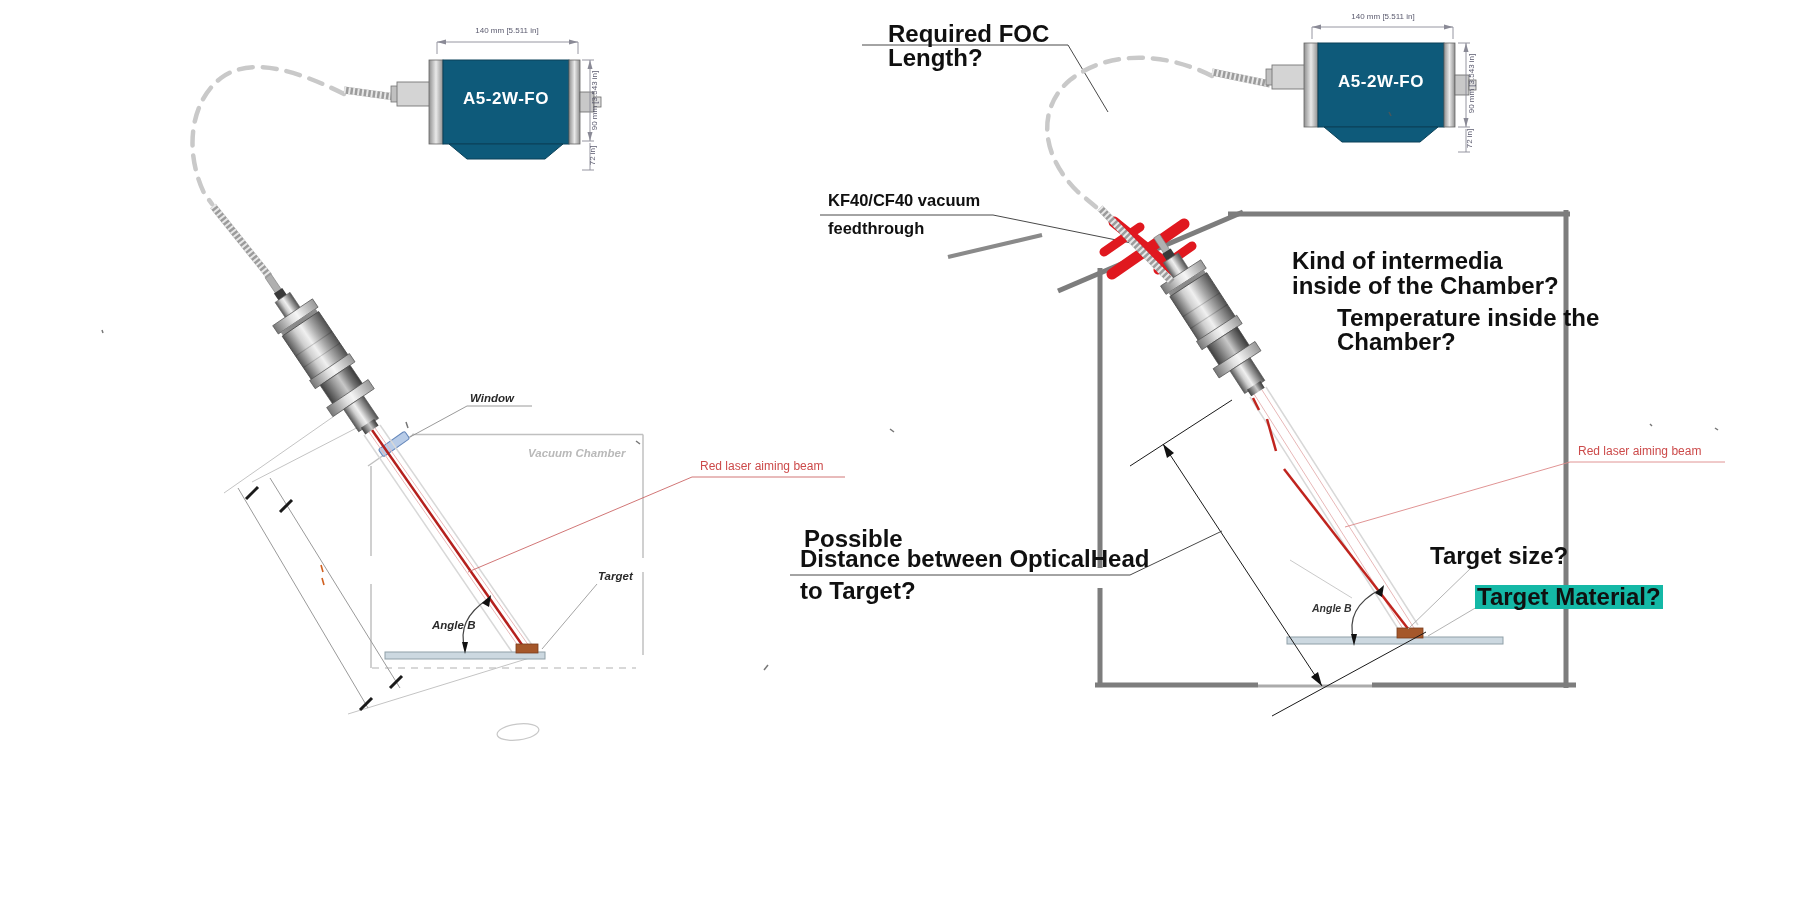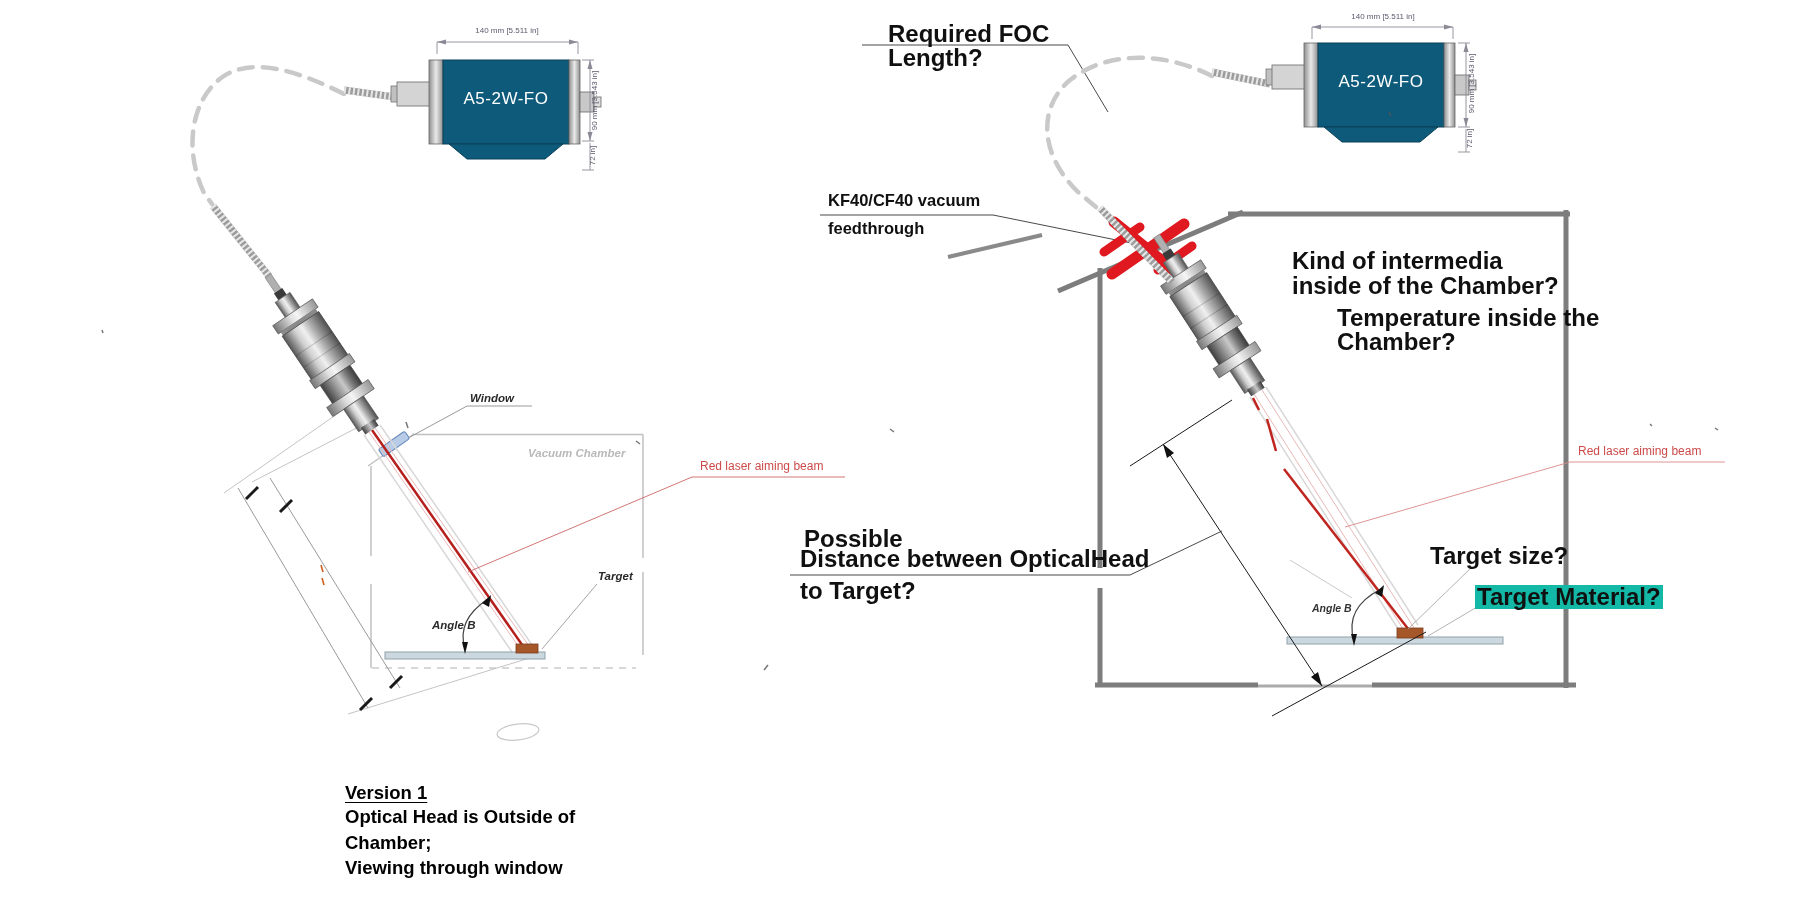--- a/index.html
+++ b/index.html
@@ -8,21 +8,21 @@
   .canvas svg{position:absolute;left:0;top:0;}
   .lbl{position:absolute;white-space:nowrap;}
   .q{font-weight:bold;font-size:24px;color:#101010;line-height:24px;}
   .q2{font-weight:bold;font-size:17px;color:#101010;line-height:25px;}
   .cad{font-style:italic;font-weight:bold;font-size:11.5px;color:#2a2a2a;}
   .cad-sm{font-style:italic;font-weight:bold;font-size:10.5px;color:#333;}
   .cad-light{font-style:italic;font-weight:bold;font-size:11.5px;color:#b9b9b9;}
   .red-label{font-size:12px;color:#cc4a4a;}
   .dim{font-size:8px;color:#5a5a6e;}
   .dim-rot{transform:rotate(-90deg);transform-origin:center center;text-align:center;}
-  .device{font-weight:normal;font-size:17px;color:#ffffff;letter-spacing:.5px;text-align:center;}
+  .device{font-weight:bold;font-size:17px;color:#ffffff;letter-spacing:.5px;text-align:center;}
   .cap-title{font-weight:bold;font-size:18.5px;color:#000;text-decoration:underline;
              text-underline-offset:3px;padding-right:14px;display:inline-block;}
   .cap-line{font-weight:bold;font-size:18.5px;color:#000;line-height:25.5px;}
   .wbg{background:#14b8a6;padding:0 2px;}
 </style>
 </head>
 <body>
 
 <div class="canvas">
 
@@ -269,26 +269,20 @@
 <div class="lbl dim" style="left:448px;top:26px;width:118px;text-align:center;">140 mm [5.511 in]</div>
 <div class="lbl dim dim-rot" style="left:556px;top:96px;width:76px;">90 mm [3.543 in]</div>
 <div class="lbl dim dim-rot" style="left:577px;top:151px;width:30px;">72 in]</div>
 
 <div class="lbl cad" style="left:470px;top:392px;">Window</div>
 <div class="lbl cad-light" style="left:528px;top:447px;">Vacuum Chamber</div>
 <div class="lbl red-label" style="left:700px;top:459px;">Red laser aiming beam</div>
 <div class="lbl cad" style="left:598px;top:570px;">Target</div>
 <div class="lbl cad" style="left:432px;top:619px;">Angle B</div>
 
-<div class="lbl" style="left:345px;top:782px;">
-  <div><span class="cap-title">Version 1</span></div>
-  <div class="cap-line">Optical Head is Outside of</div>
-  <div class="cap-line">Chamber;</div>
-  <div class="cap-line">Viewing through window</div>
-</div>
 
 <div class="lbl device" style="left:1318px;top:72px;width:126px;">A5-2W-FO</div>
 <div class="lbl dim" style="left:1324px;top:12px;width:118px;text-align:center;">140 mm [5.511 in]</div>
 <div class="lbl dim dim-rot" style="left:1433px;top:79px;width:76px;">90 mm [3.543 in]</div>
 <div class="lbl dim dim-rot" style="left:1454px;top:134px;width:30px;">72 in]</div>
 
 <div class="lbl q" style="left:888px;top:22px;">Required FOC</div>
 <div class="lbl q" style="left:888px;top:46px;">Length?</div>
 <div class="lbl q2" style="left:828px;top:188px;font-size:16.5px;">KF40/CF40 vacuum</div>
 <div class="lbl q2" style="left:828px;top:216px;font-size:16.5px;">feedthrough</div>

